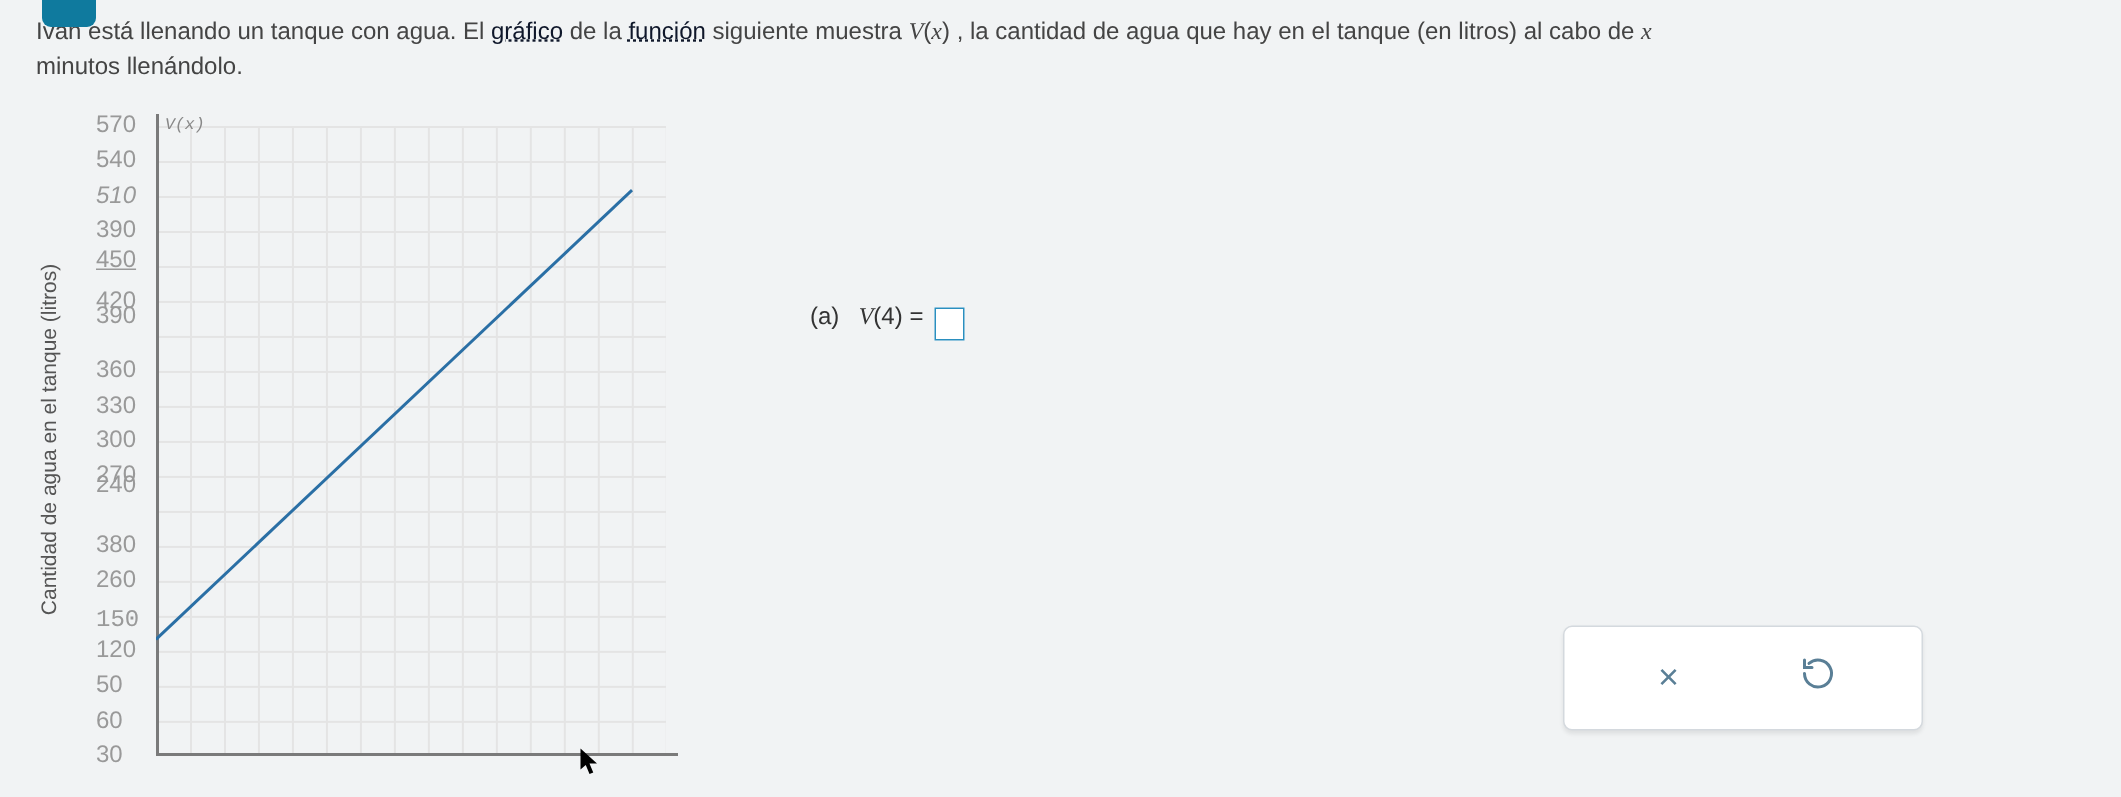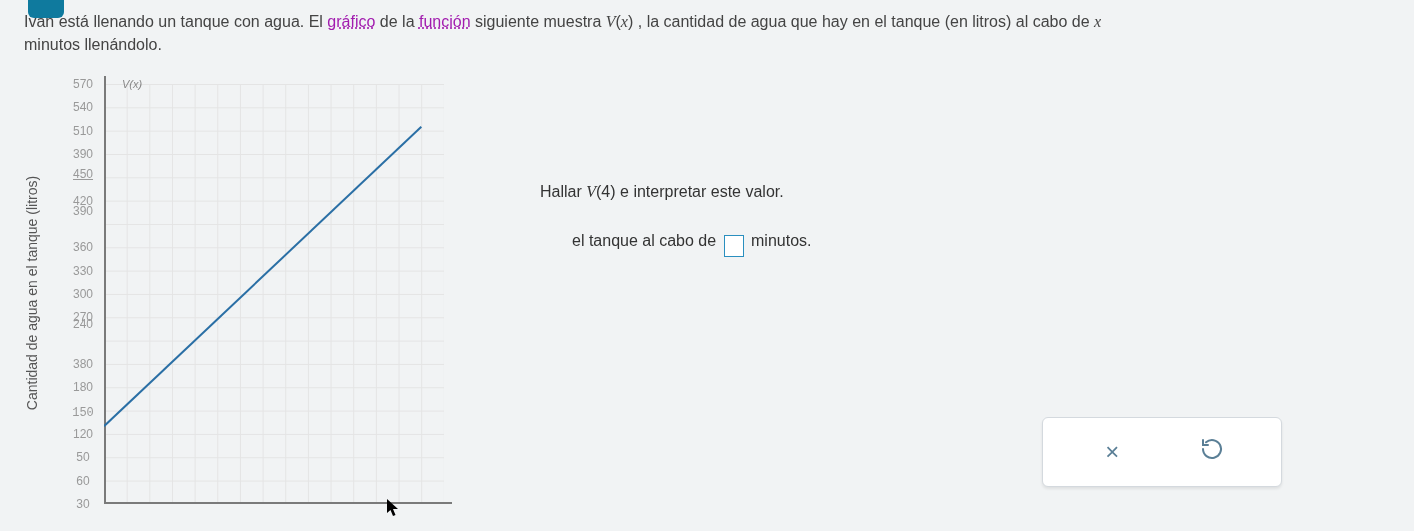--- a/index.html
+++ b/index.html
@@ -21,21 +21,21 @@
     z-index: 2;
   }
   .problem-text {
     position: absolute;
     top: 10px; left: 24px; right: 24px;
     font-size: 16px;
     line-height: 1.45;
     color: #444;
   }
   .problem-text .inline-link {
-    color: #a21caf;
+    color: #0f172a;
     text-decoration: underline dotted;
     cursor: pointer;
   }
   .problem-text .mi { font-style: italic; font-family: "Times New Roman", serif; }
 
   .chart-wrap {
     position: absolute;
     top: 68px; left: 32px;
     width: 432px; height: 450px;
   }
@@ -68,35 +68,34 @@
     position: absolute; left: 0; top: -8px; bottom: 0;
     width: 2px; background: #7a7a7a;
   }
   .axis-line-h {
     position: absolute; left: 0; right: -8px; bottom: 0;
     height: 2px; background: #7a7a7a;
   }
   .fn-label {
     position: absolute; left: 6px; top: -6px;
     font-size: 11px; color: #888; font-style: italic;
-    font-family: Liberation Sans, sans-serif;
-    margin-left: 12px;
+    font-family: Liberation Mono, monospace;
   }
   .data-line {
     position: absolute; left: 0; top: 0; width: 100%; height: 100%;
     pointer-events: none;
   }
   .y-ticks {
     position: absolute; left: 32px; top: 16px; height: 420px; width: 38px;
   }
   .y-tick {
     position: absolute; right: 0;
-    font-size: 12px; color: #999;
+    font-size: 16px; color: #999;
     transform: translateY(-50%);
-    text-align: center; width: 100%;
+    text-align: left; width: 100%;
   }
   .cursor-black {
     position: absolute;
     width: 14px; height: 20px;
   }
 
   .question-block {
     position: absolute;
     top: 178px; left: 540px; right: 340px;
     font-size: 16px; color: #333; line-height: 1.7;
@@ -161,65 +160,61 @@
   <div class="y-axis-label">
     <span>Cantidad de agua en el tanque (litros)</span>
   </div>
 
   <div class="y-ticks" id="yticks">
       <div class="y-tick" style="top: 420px;">30</div>
       <div class="y-tick" style="top: 396.667px;">60</div>
       <div class="y-tick" style="top: 373.333px;">50</div>
       <div class="y-tick" style="top: 350px;">120</div>
       <div class="y-tick" style="top: 329px; font-family: Liberation Mono, monospace;">150</div>
-      <div class="y-tick" style="top: 303.333px;">180</div>
+      <div class="y-tick" style="top: 303.333px;">260</div>
       <div class="y-tick" style="top: 280px;">380</div>
       <div class="y-tick" style="top: 240px;">240</div>
       <div class="y-tick" style="top: 233.333px;">270</div>
       <div class="y-tick" style="top: 210px;">300</div>
       <div class="y-tick" style="top: 186.667px;">330</div>
       <div class="y-tick" style="top: 163.333px;">360</div>
       <div class="y-tick" style="top: 127px;">390</div>
       <div class="y-tick" style="top: 116.667px;">420</div>
       <div class="y-tick" style="top: 90px; text-decoration: underline;">450</div>
       <div class="y-tick" style="top: 70px;">390</div>
-      <div class="y-tick" style="top: 46.6667px;">510</div>
+      <div class="y-tick" style="top: 46.6667px; font-style: italic;">510</div>
       <div class="y-tick" style="top: 23.3333px;">540</div>
       <div class="y-tick" style="top: 0px;">570</div>
     </div>
 
   <div class="plot-region">
     <div class="grid-bg"></div>
     <div class="axis-line-v"></div>
     <div class="axis-line-h"></div>
     <div class="fn-label">V(x)</div>
     <svg class="data-line" viewBox="0 0 340 420" preserveAspectRatio="none">
       <line id="seriesLine" stroke="#2a6fa5" stroke-width="2" x1="0" y1="342.22222222222223" x2="317.3333333333333" y2="42.77777777777777"></line>
     </svg>
   </div>
 
   <svg class="cursor-black" style="left:354px; top:430px" viewBox="0 0 14 20">
     <path d="M1 1 L1 15 L4.5 12 L7 18 L9.5 17 L7 11 L12 11 Z" fill="#000"></path>
   </svg>
 </div>
 
 <div class="question-block">
-  <div>
-    <span>Hallar </span>
+
+  <div class="row-a">
+    <span class="part-lbl">(a)</span>
     <span class="mi">V</span><span>(</span><span>4</span><span>)</span>
-    <span> e interpretar este valor.</span>
-  </div>
-
+    <span> = </span>
+    <input class="answer-box" style="">
+  </div>
 
   <div class="row-b">
-    <div class="row-b-line2">
-      <span>el tanque al cabo de </span>
-      <input class="answer-box" style="">
-      <span> minutos.</span>
-    </div>
   </div>
 </div>
 
 <div class="btnrow">
   <div class="btn-icon">
     <span class="x-glyph">×</span>
   </div>
   <div class="btn-icon">
     <span class="reset-glyph">
       <svg width="24" height="24" viewBox="0 0 24 24" fill="none" stroke="#5a7f96" stroke-width="2" stroke-linecap="round">

